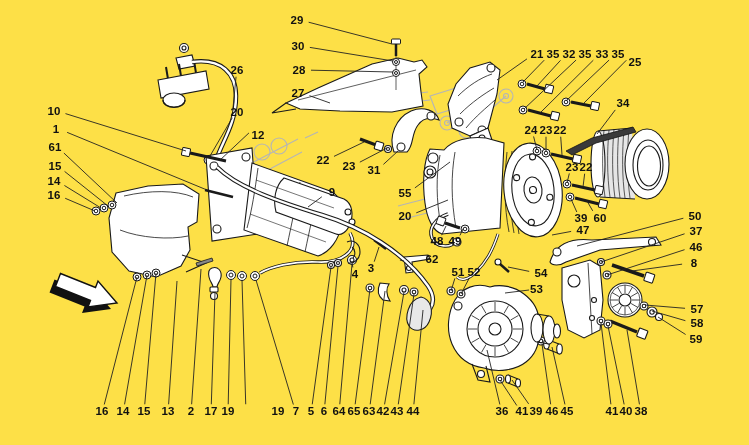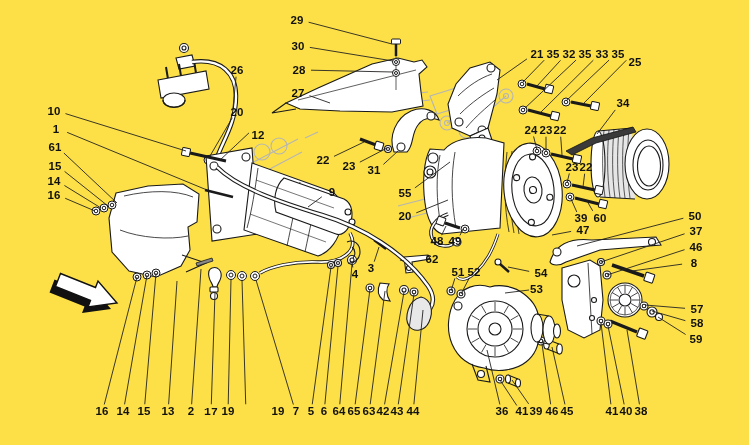--- a/index.html
+++ b/index.html
@@ -451,21 +451,21 @@
       <div class="callout" style="left: 355px; top: 274px;">4</div>
       <div class="callout" style="left: 458px; top: 272px;">51</div>
       <div class="callout" style="left: 474px; top: 272px;">52</div>
       <div class="callout" style="left: 541px; top: 273px;">54</div>
       <div class="callout" style="left: 523px; top: 289px; padding-left: 27px;">53</div>
       <div class="callout" style="left: 102px; top: 411px;">16</div>
       <div class="callout" style="left: 123px; top: 411px;">14</div>
       <div class="callout" style="left: 144px; top: 411px;">15</div>
       <div class="callout" style="left: 168px; top: 411px;">13</div>
       <div class="callout" style="left: 191px; top: 411px;">2</div>
-      <div class="callout" style="left: 211px; top: 411px; font-family: Liberation Mono, monospace;">17</div>
+      <div class="callout" style="left: 211px; top: 411px;">17</div>
       <div class="callout" style="left: 228px; top: 411px;">19</div>
       <div class="callout" style="left: 246px; top: 411px; margin-left: 32px;">19</div>
       <div class="callout" style="left: 296px; top: 411px;">7</div>
       <div class="callout" style="left: 311px; top: 411px;">5</div>
       <div class="callout" style="left: 324px; top: 411px;">6</div>
       <div class="callout" style="left: 339px; top: 411px;">64</div>
       <div class="callout" style="left: 354px; top: 411px;">65</div>
       <div class="callout" style="left: 369px; top: 411px;">63</div>
       <div class="callout" style="left: 383px; top: 411px;">42</div>
       <div class="callout" style="left: 397px; top: 411px;">43</div>

